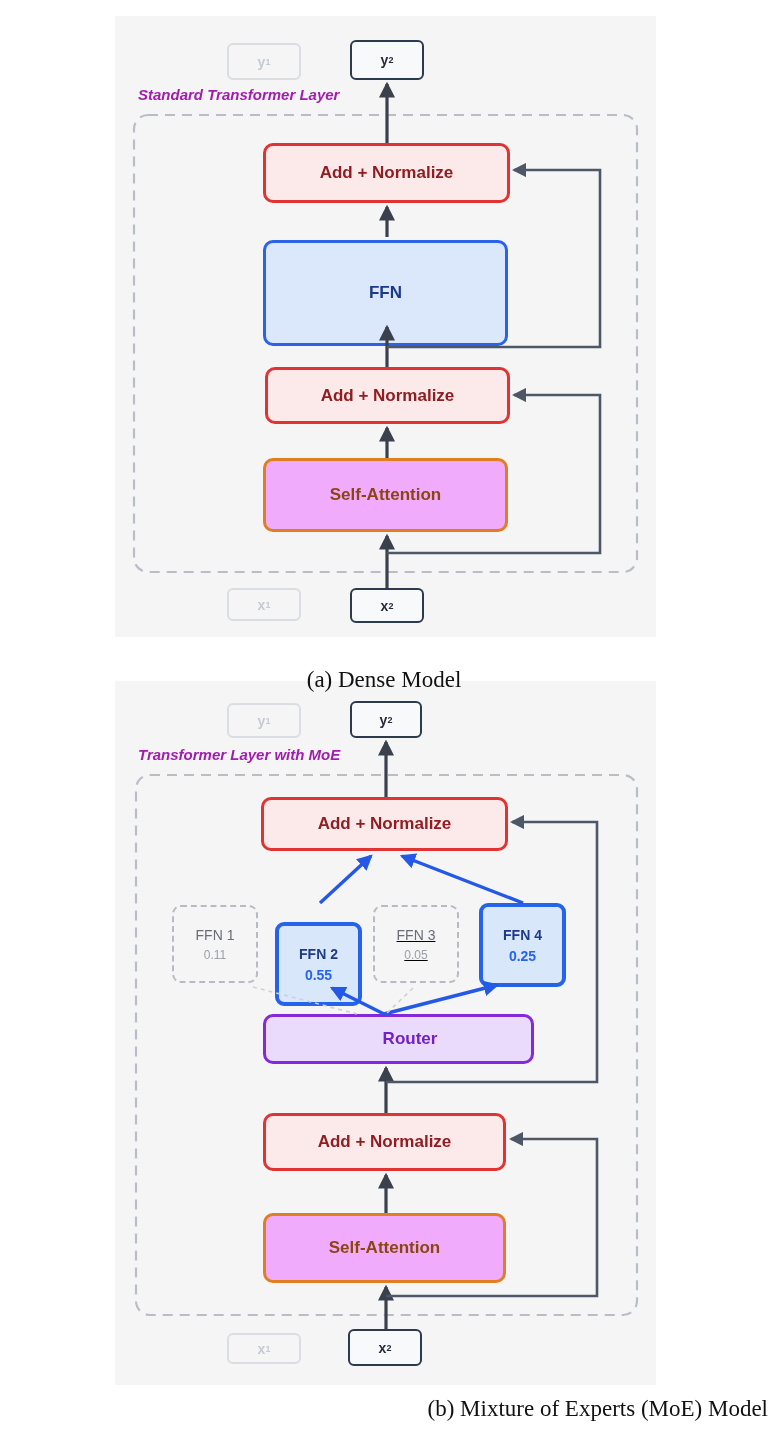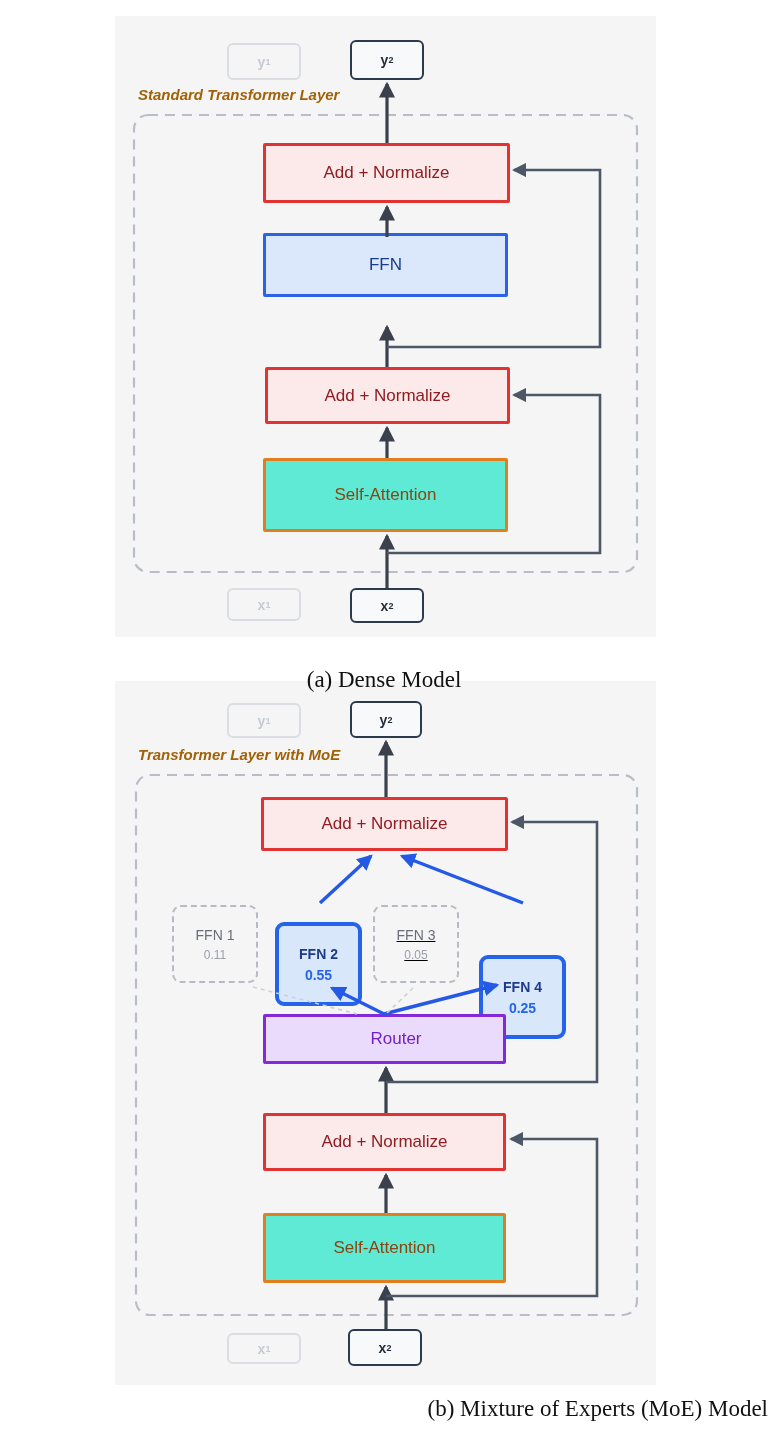--- a/index.html
+++ b/index.html
@@ -1,29 +1,29 @@
 <!DOCTYPE html>
 <html><head>
 <meta charset="utf-8">
 <style>
   html,body{margin:0;padding:0;background:#ffffff;}
   #figure{position:relative;width:768px;height:1451px;background:#ffffff;font-family:"Liberation Sans",sans-serif;overflow:hidden;}
   .panel{position:absolute;left:115px;width:541px;background:#f5f5f6;}
   #panel-a{top:16px;height:621px;}
   #panel-b{top:681px;height:704px;}
   .abs{position:absolute;box-sizing:border-box;}
-  .block{display:flex;align-items:center;justify-content:center;font-weight:normal;font-size:17px;border-radius:2px;z-index:2;}
+  .block{display:flex;align-items:center;justify-content:center;font-weight:bold;font-size:17px;border-radius:10px;z-index:2;}
   .block.red{background:#fce9e9;border:3px solid #e23333;color:#8f1d22;}
   .block.blue{background:#dbe8fb;border:3px solid #2b63e8;color:#1b3a8c;}
-  .block.yellow{background:#5eead4;border:3px solid #e07e20;color:#8a4513;}
+  .block.yellow{background:#f0abfc;border:3px solid #e07e20;color:#8a4513;}
   .block.purple{background:#eadbfc;border:3px solid #8228dd;color:#7520c4;}
   .token{display:flex;align-items:center;justify-content:center;border-radius:6px;font-size:14px;font-weight:bold;z-index:2;background:#f8f9fb;border:2px solid #2c3a4d;color:#222c3a;}
   .token.faded{background:transparent;border:2px solid #dadde2;color:#c6cad1;}
   .token sub{font-size:9px;line-height:0;}
-  .frame-label{font-size:15px;font-style:italic;font-weight:bold;color:#a16207;z-index:2;white-space:nowrap;}
+  .frame-label{font-size:15px;font-style:italic;font-weight:bold;color:#a21caf;z-index:2;white-space:nowrap;}
   .expert{display:flex;flex-direction:column;align-items:center;justify-content:center;gap:5px;border-radius:9px;z-index:2;}
   .expert.dashed{border:2px dashed #b6bbc3;}
   .expert.dashed .xlabel{color:#686d76;font-size:14px;}
   .expert.dashed .xweight{color:#9aa0a8;font-size:12px;}
   .expert.selected{background:#d9e7fa;border:4px solid #2563eb;}
   .expert.selected .xlabel{color:#1e3a8a;font-size:14px;font-weight:bold;}
   .expert.selected .xweight{color:#2563eb;font-size:14px;font-weight:bold;}
   .caption{position:absolute;left:0;width:768px;text-align:center;font-family:"Liberation Serif",serif;font-size:23px;color:#111111;z-index:2;}
   #wires{position:absolute;left:0;top:0;width:768px;height:1451px;z-index:3;pointer-events:none;}
 </style>
@@ -39,21 +39,21 @@
     <span>y</span>
       <sub>1</sub>
   </div>
   <div class="abs token" style="left:350px;top:40px;width:74px;height:40px;">
     <span>y</span>
       <sub>2</sub>
   </div>
   <div class="abs frame-label" style="left:138px;top:86px;">Standard Transformer Layer</div>
 
   <div class="abs block red" style="left:263px;top:143px;width:247px;height:60px;">Add + Normalize</div>
-  <div class="abs block blue" style="left:263px;top:233px;width:245px;height:64px;">FFN</div>
+  <div class="abs block blue" style="left:263px;top:240px;width:245px;height:106px;">FFN</div>
   <div class="abs block red" style="left:265px;top:367px;width:245px;height:57px;">Add + Normalize</div>
   <div class="abs block yellow" style="left:263px;top:458px;width:245px;height:74px;">Self-Attention</div>
 
   <div class="abs token faded" style="left:227px;top:588px;width:74px;height:33px;">
     <span>x</span>
       <sub>1</sub>
   </div>
   <div class="abs token" style="left:350px;top:588px;width:74px;height:35px;">
     <span>x</span>
       <sub>2</sub>
@@ -78,26 +78,26 @@
     <span class="xweight">0.11</span>
   </div>
   <div class="abs expert selected" style="left:275px;top:922px;width:87px;height:84px;">
     <span class="xlabel">FFN 2</span>
     <span class="xweight">0.55</span>
   </div>
   <div class="abs expert dashed" style="left:373px;top:905px;width:86px;height:78px;text-decoration:underline;">
     <span class="xlabel">FFN 3</span>
     <span class="xweight">0.05</span>
   </div>
-  <div class="abs expert selected" style="left:479px;top:955px;width:87px;height:84px;">
+  <div class="abs expert selected" style="left:479px;top:903px;width:87px;height:84px;">
     <span class="xlabel">FFN 4</span>
     <span class="xweight">0.25</span>
   </div>
 
-  <div class="abs block purple" style="left:263px;top:1014px;width:243px;height:50px;padding-left:23px;">Router</div>
+  <div class="abs block purple" style="left:263px;top:1014px;width:271px;height:50px;padding-left:23px;">Router</div>
   <div class="abs block red" style="left:263px;top:1113px;width:243px;height:58px;">Add + Normalize</div>
   <div class="abs block yellow" style="left:263px;top:1213px;width:243px;height:70px;">Self-Attention</div>
 
   <div class="abs token faded" style="left:227px;top:1333px;width:74px;height:31px;">
     <span>x</span>
       <sub>1</sub>
   </div>
   <div class="abs token" style="left:348px;top:1329px;width:74px;height:37px;">
     <span>x</span>
       <sub>2</sub>

